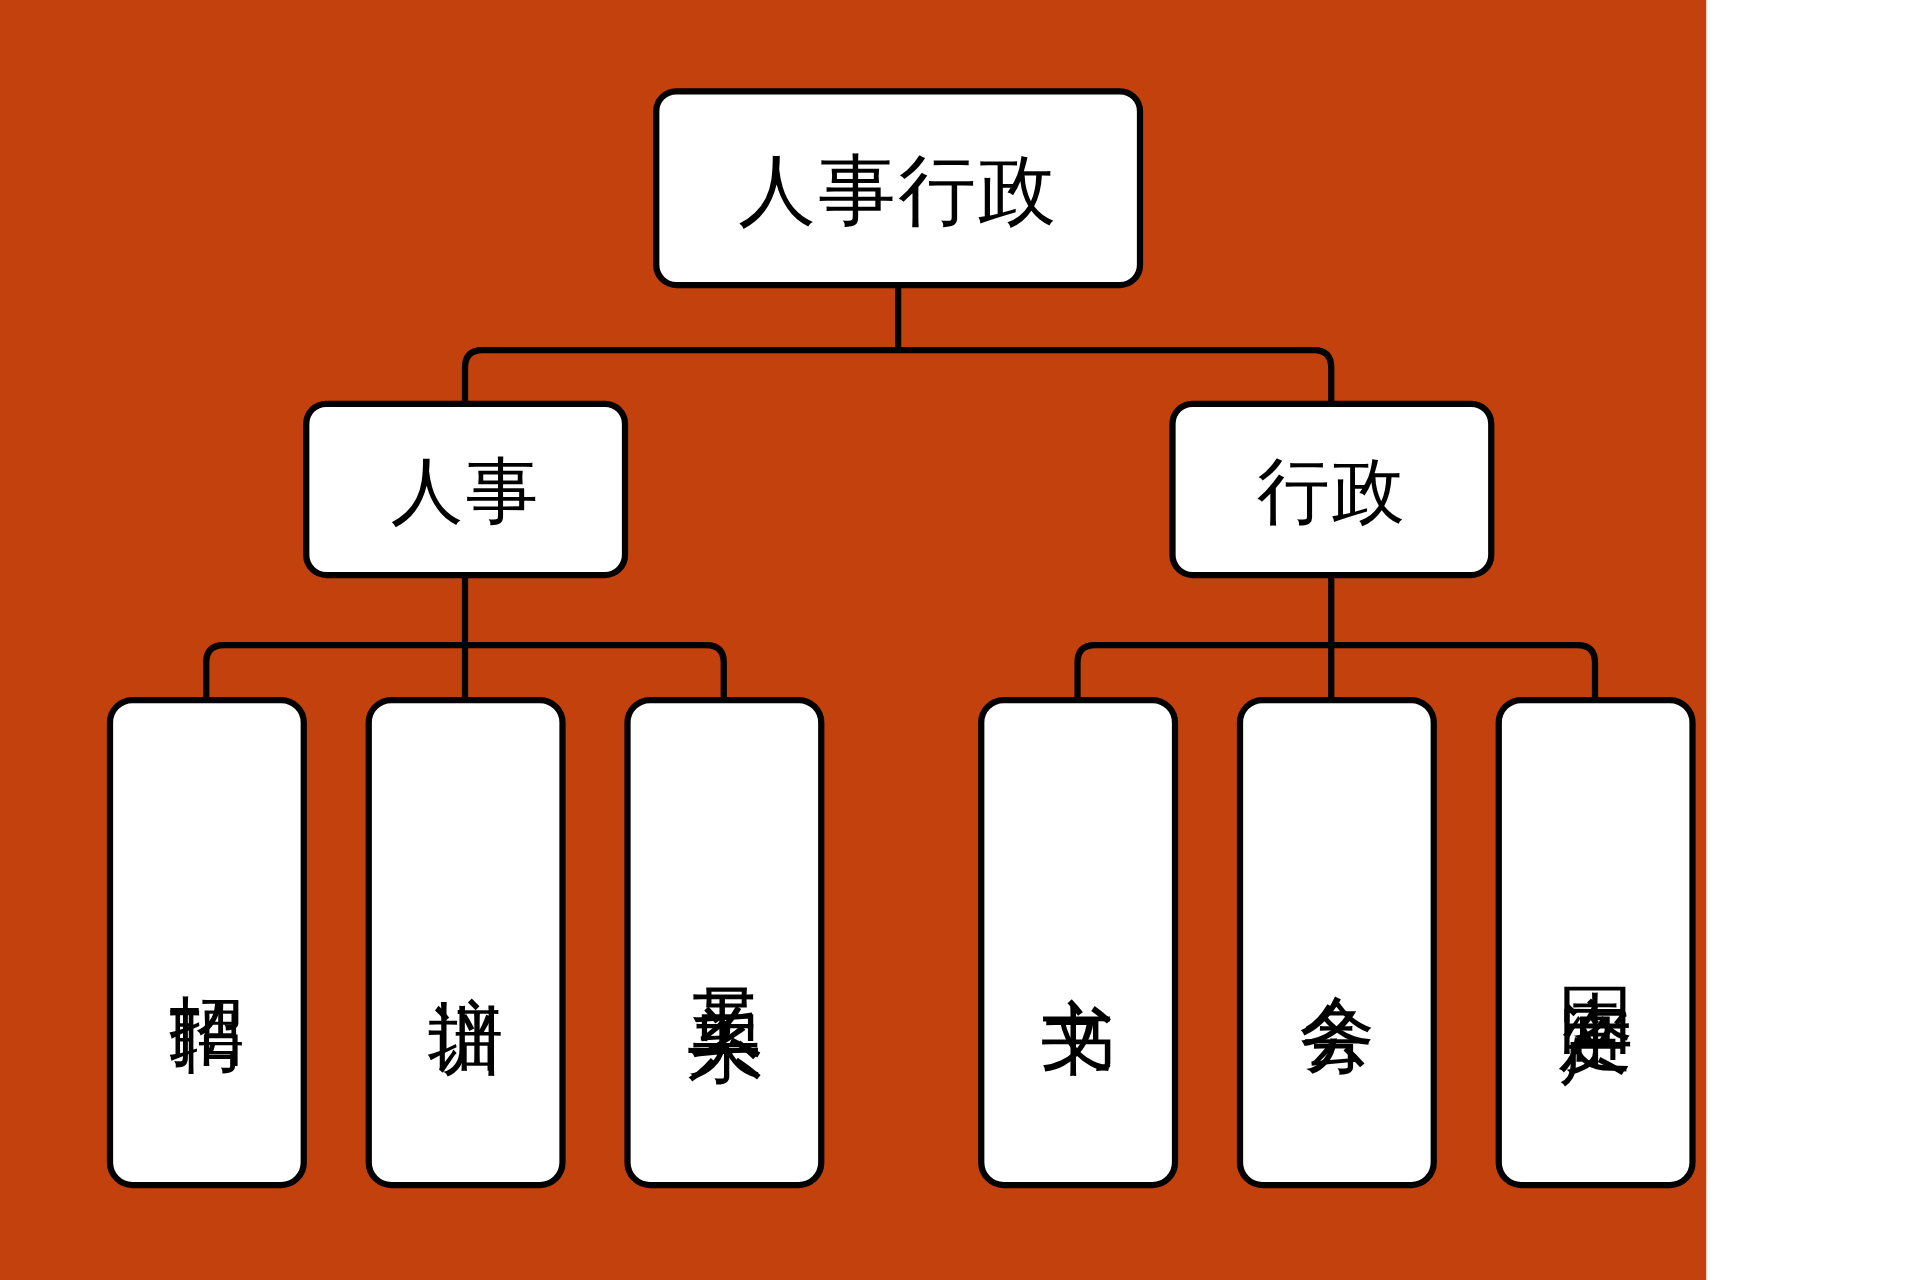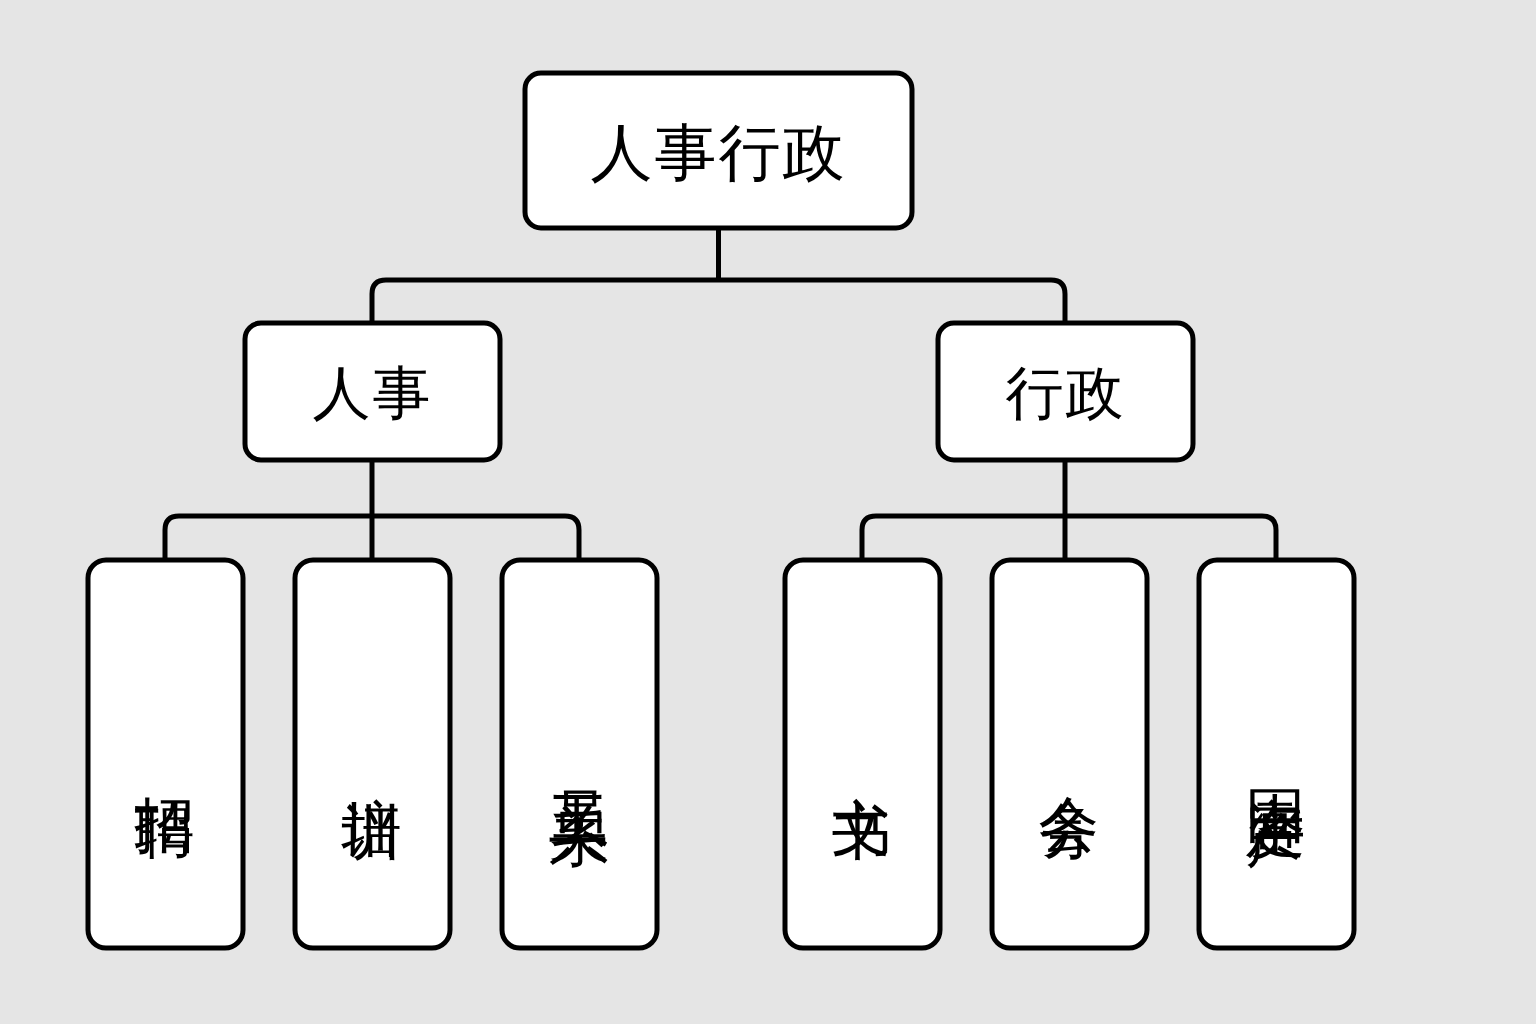--- a/index.html
+++ b/index.html
@@ -8,23 +8,23 @@
     background: #ffffff;
   }
   body {
     width: 1536px;
     height: 1024px;
     overflow: hidden;
     font-family: "DejaVu Sans", "Liberation Sans", sans-serif;
   }
   #chart-root {
     position: relative;
-    width: 1536px;
+    width: 1365px;
     height: 1024px;
-    background: #e5e5e5;
+    background: #c2410c;
   }
   svg.org-canvas {
     position: absolute;
     top: 0;
     left: 0;
     width: 1536px;
     height: 1024px;
     display: block;
   }
   .node-box {

